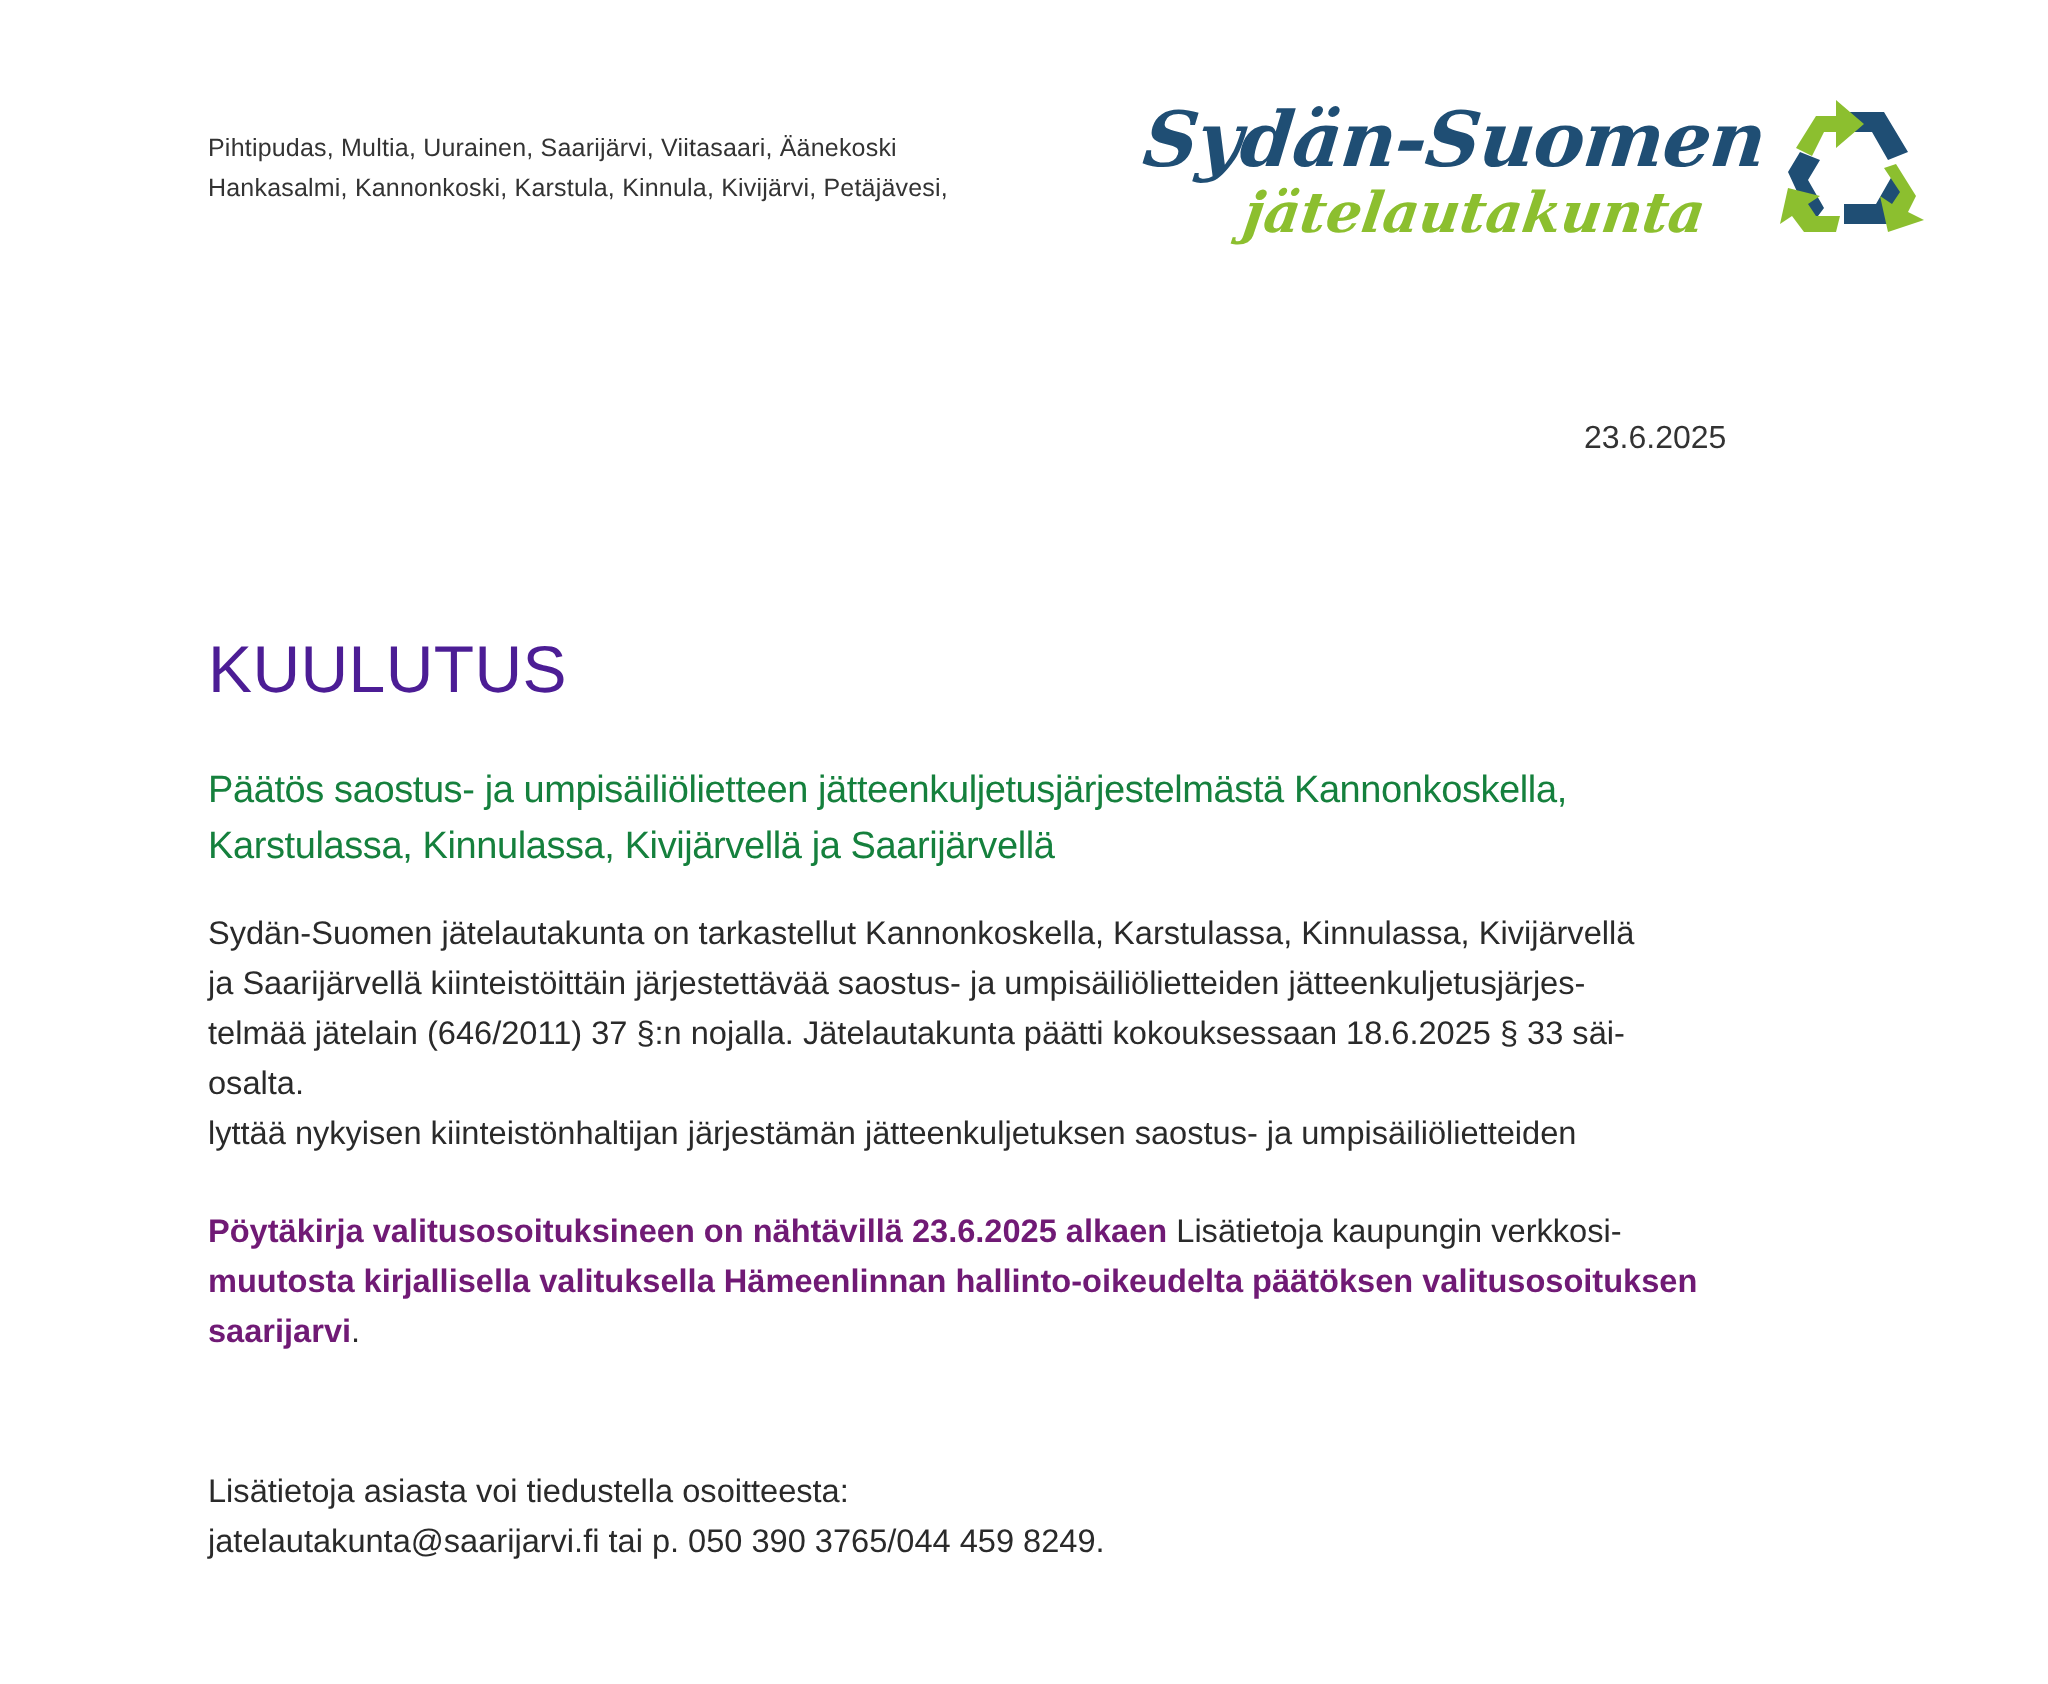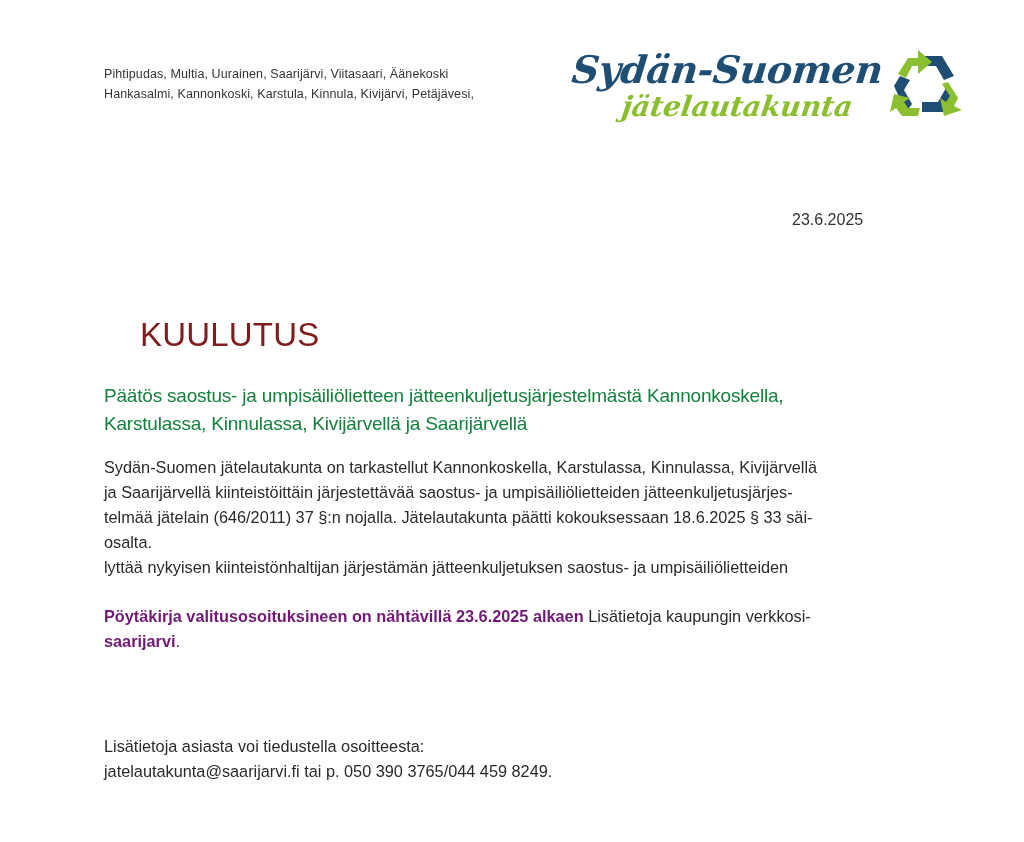--- a/index.html
+++ b/index.html
@@ -76,23 +76,22 @@
       line-height: 22px;
       color: #333333;
     }
 
     .title {
       position: absolute;
       left: 104px;
       top: 314px;
       font-size: 33px;
       line-height: 42px;
-      color: #7f1d1d;
+      color: #4c1d95;
       letter-spacing: 0.2px;
-      margin-left: 36px;
     }
 
     .subtitle {
       position: absolute;
       left: 104px;
       top: 382px;
       width: 830px;
       font-size: 19px;
       line-height: 28px;
       color: #15803d;
@@ -149,19 +148,20 @@
 <div class="para p1">
   <div>Sydän-Suomen jätelautakunta on tarkastellut Kannonkoskella, Karstulassa, Kinnulassa, Kivijärvellä</div>
   <div>ja Saarijärvellä kiinteistöittäin järjestettävää saostus- ja umpisäiliölietteiden jätteenkuljetusjärjes-</div>
   <div>telmää jätelain (646/2011) 37 §:n nojalla. Jätelautakunta päätti kokouksessaan 18.6.2025 § 33 säi-</div>
   <div>osalta.</div>
   <div>lyttää nykyisen kiinteistönhaltijan järjestämän jätteenkuljetuksen saostus- ja umpisäiliölietteiden</div>
 </div>
 
 <div class="para p2">
   <div><b>Pöytäkirja valitusosoituksineen on nähtävillä 23.6.2025 alkaen</b><span> Lisätietoja kaupungin verkkosi-</span></div>
+  <div><b>muutosta kirjallisella valituksella Hämeenlinnan hallinto-oikeudelta päätöksen valitusosoituksen</b></div>
   <div><b>saarijarvi</b><span>.</span></div>
 </div>
 
 <div class="para p3">
   <div>Lisätietoja asiasta voi tiedustella osoitteesta:</div>
   <div>jatelautakunta@saarijarvi.fi tai p. 050 390 3765/044 459 8249.</div>
 </div>
 
 </body></html>

